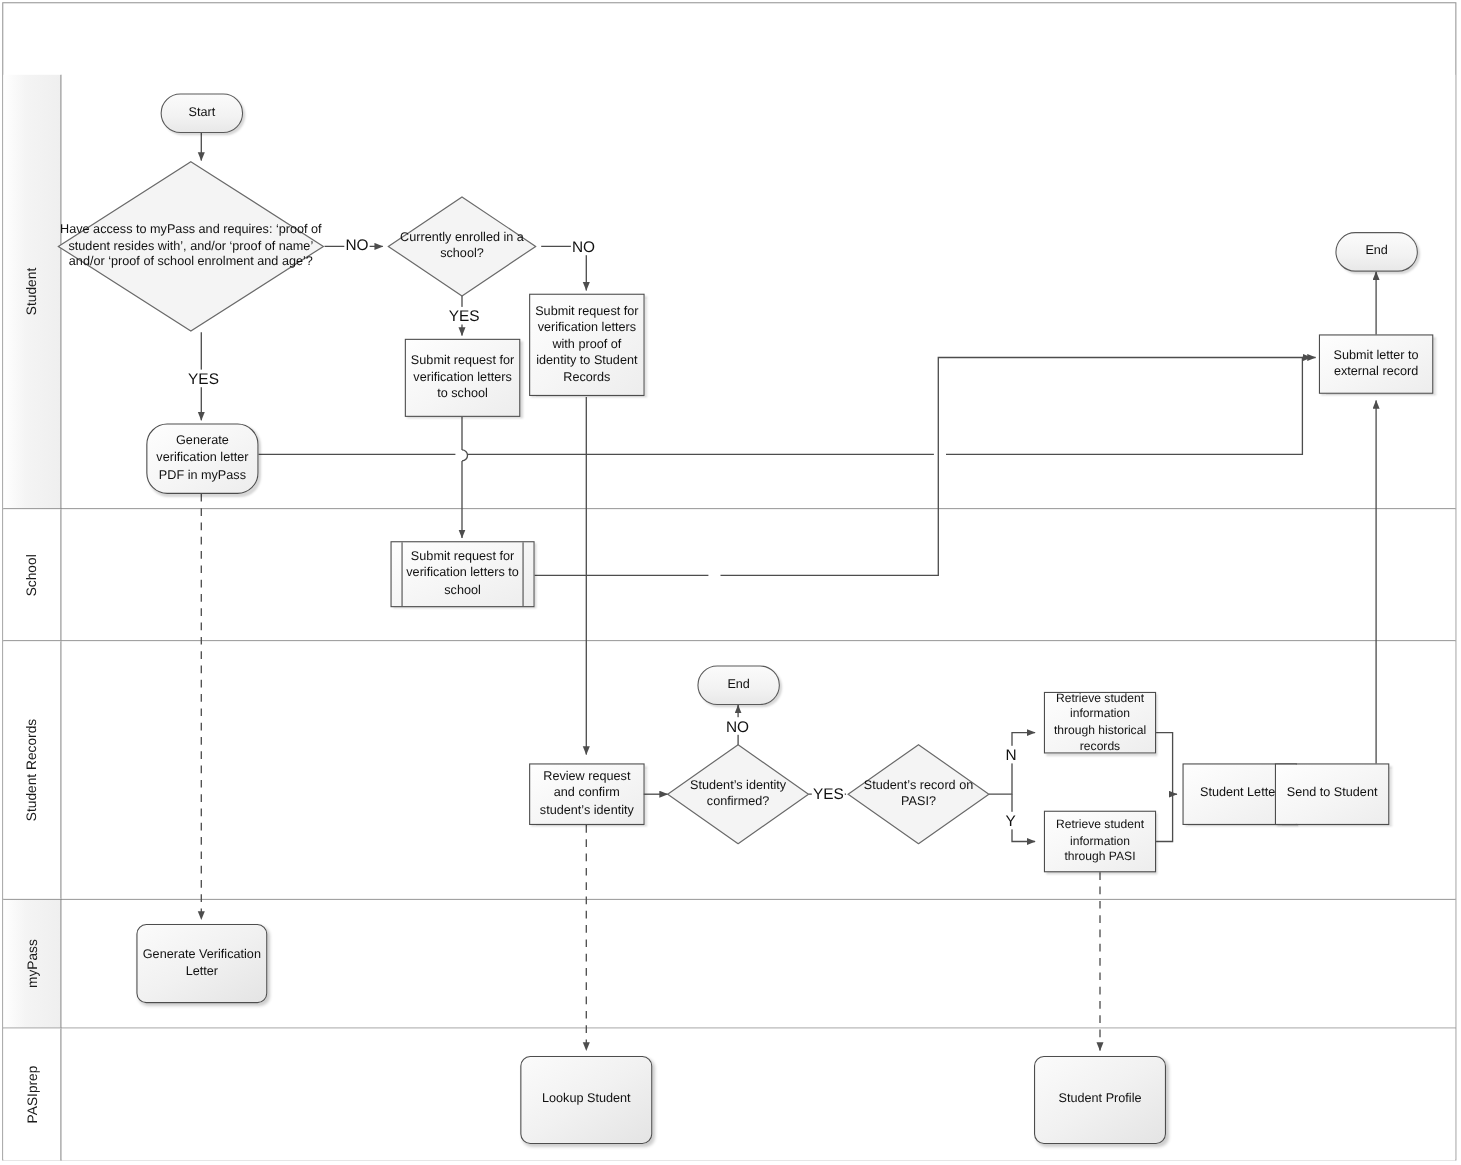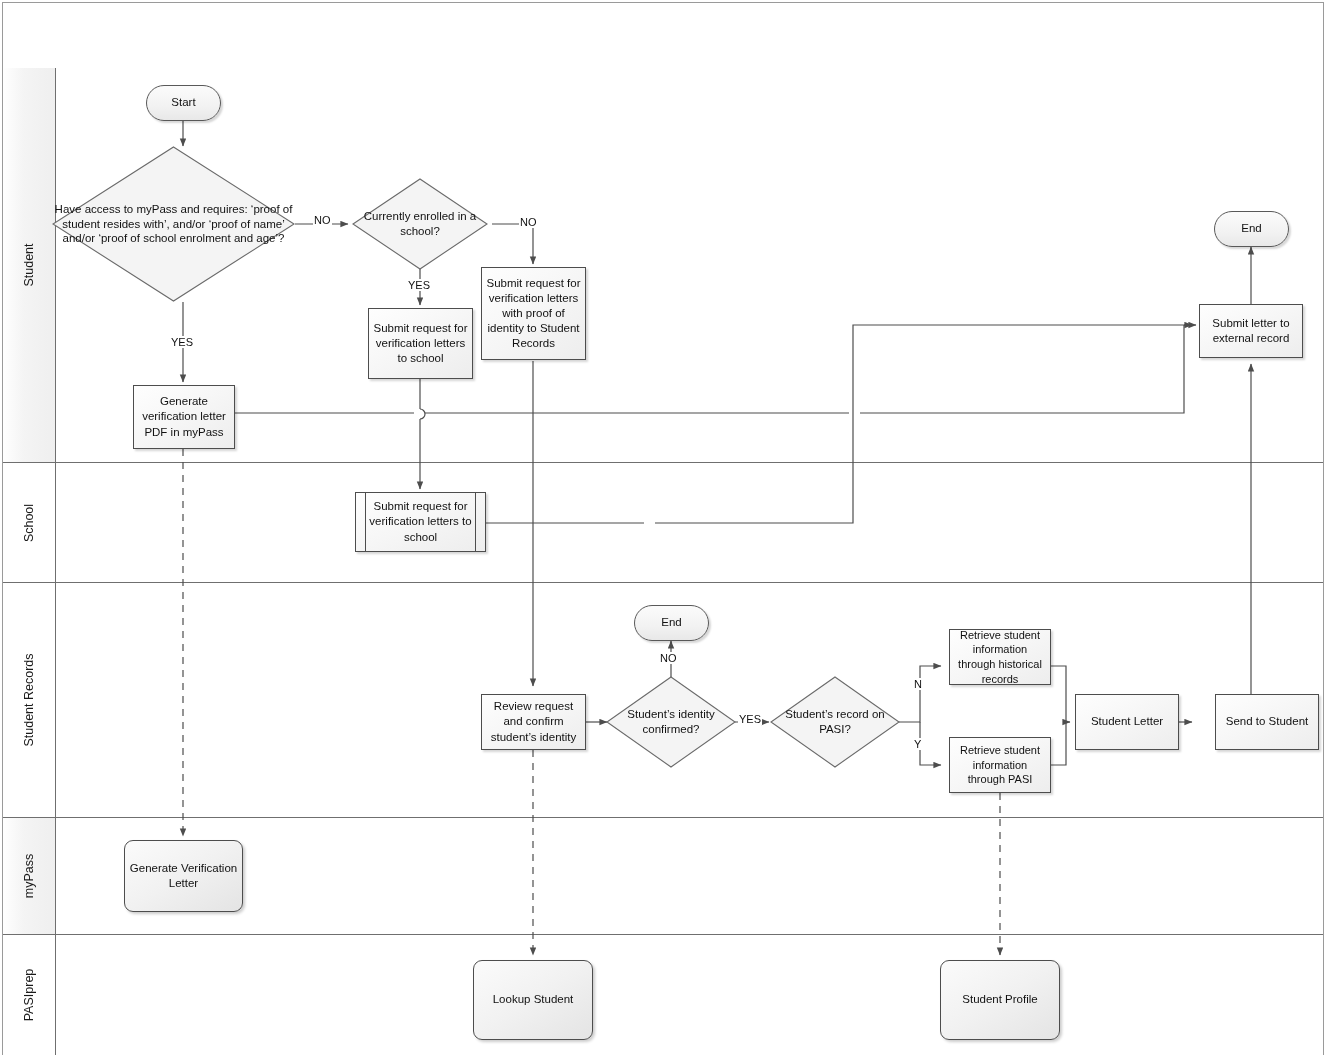--- a/index.html
+++ b/index.html
@@ -149,21 +149,21 @@
     text-align: center;
     font-size: 11.5px;
     line-height: 1.30;
     color: #111111;
   }
 
   
   #wires { position: absolute; left: 0; top: 0; width: 1328px; height: 1059px; z-index: 3; }
   .edge-label {
     position: absolute;
-    font-size: 11px;
+    font-size: 14px;
     color: #111111;
     background: #ffffff;
     padding: 0 1px;
     z-index: 5;
     white-space: nowrap;
   }
 </style>
 </head>
 <body>
 
@@ -296,21 +296,21 @@
   </div>
 
   <div class="node proc" style="left:481px; top:267px; width:105px; height:93px;">
     <span class="txt">Submit request for verification letters with proof of identity to Student Records</span>
   </div>
 
   <div class="node proc" style="left:368px; top:308px; width:105px; height:71px;">
     <span class="txt">Submit request for verification letters to school</span>
   </div>
 
-  <div class="node proc" style="left:133px; top:385px; width:102px; height:64px;">
+  <div class="node proc" style="left:133px; top:385px; width:102px; height:64px;border-radius:19px;">
     <span class="txt">Generate verification letter PDF in myPass</span>
   </div>
 
   <div class="node proc" style="left:1199px; top:304px; width:104px; height:54px;">
     <span class="txt">Submit letter to external record</span>
   </div>
 
   <div class="node terminator" style="left:1214px; top:211px; width:75px; height:36px;">
     <span class="txt">End</span>
   </div>
@@ -346,21 +346,21 @@
   </div>
 
   <div class="node proc" style="left:949px; top:737px; width:102px; height:56px; font-size:11px;">
     <span class="txt">Retrieve student information through PASI</span>
   </div>
 
   <div class="node proc" style="left:1075px; top:694px; width:104px; height:56px;">
     <span class="txt">Student Letter</span>
   </div>
 
-  <div class="node proc" style="left:1215px; top:694px; width:104px; height:56px;justify-content:center;">
+  <div class="node proc" style="left:1159px; top:694px; width:104px; height:56px;justify-content:center;">
     <span class="txt">Send to Student</span>
   </div>
 
   <div class="node rounded" style="left:124px; top:840px; width:119px; height:72px;">
     <span class="txt">Generate Verification Letter</span>
   </div>
 
   <div class="node rounded" style="left:473px; top:960px; width:120px; height:80px;">
     <span class="txt">Lookup Student</span>
   </div>

